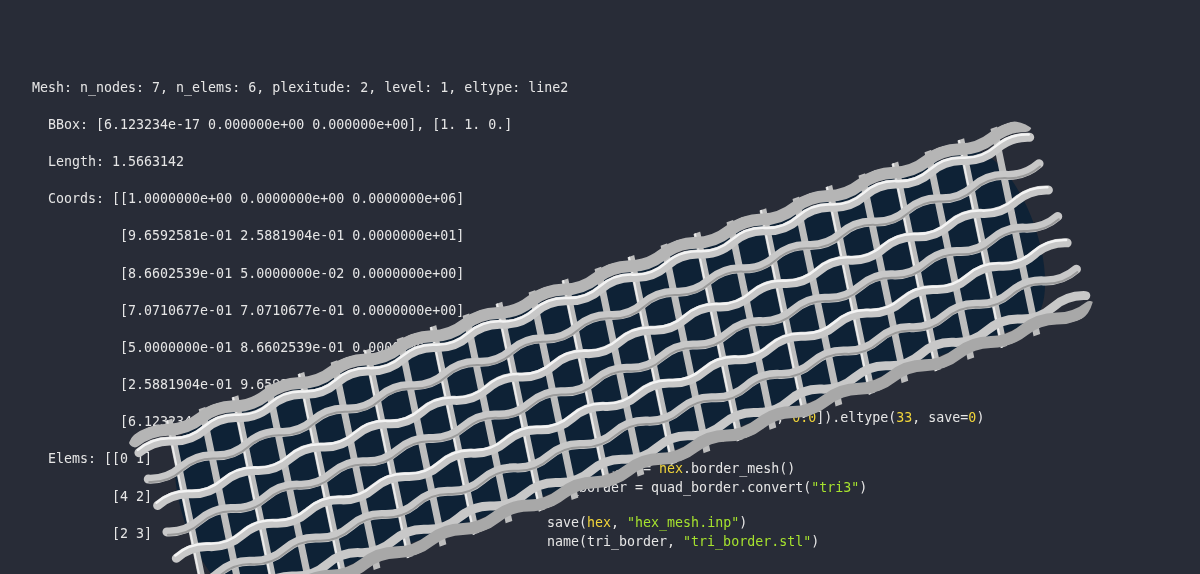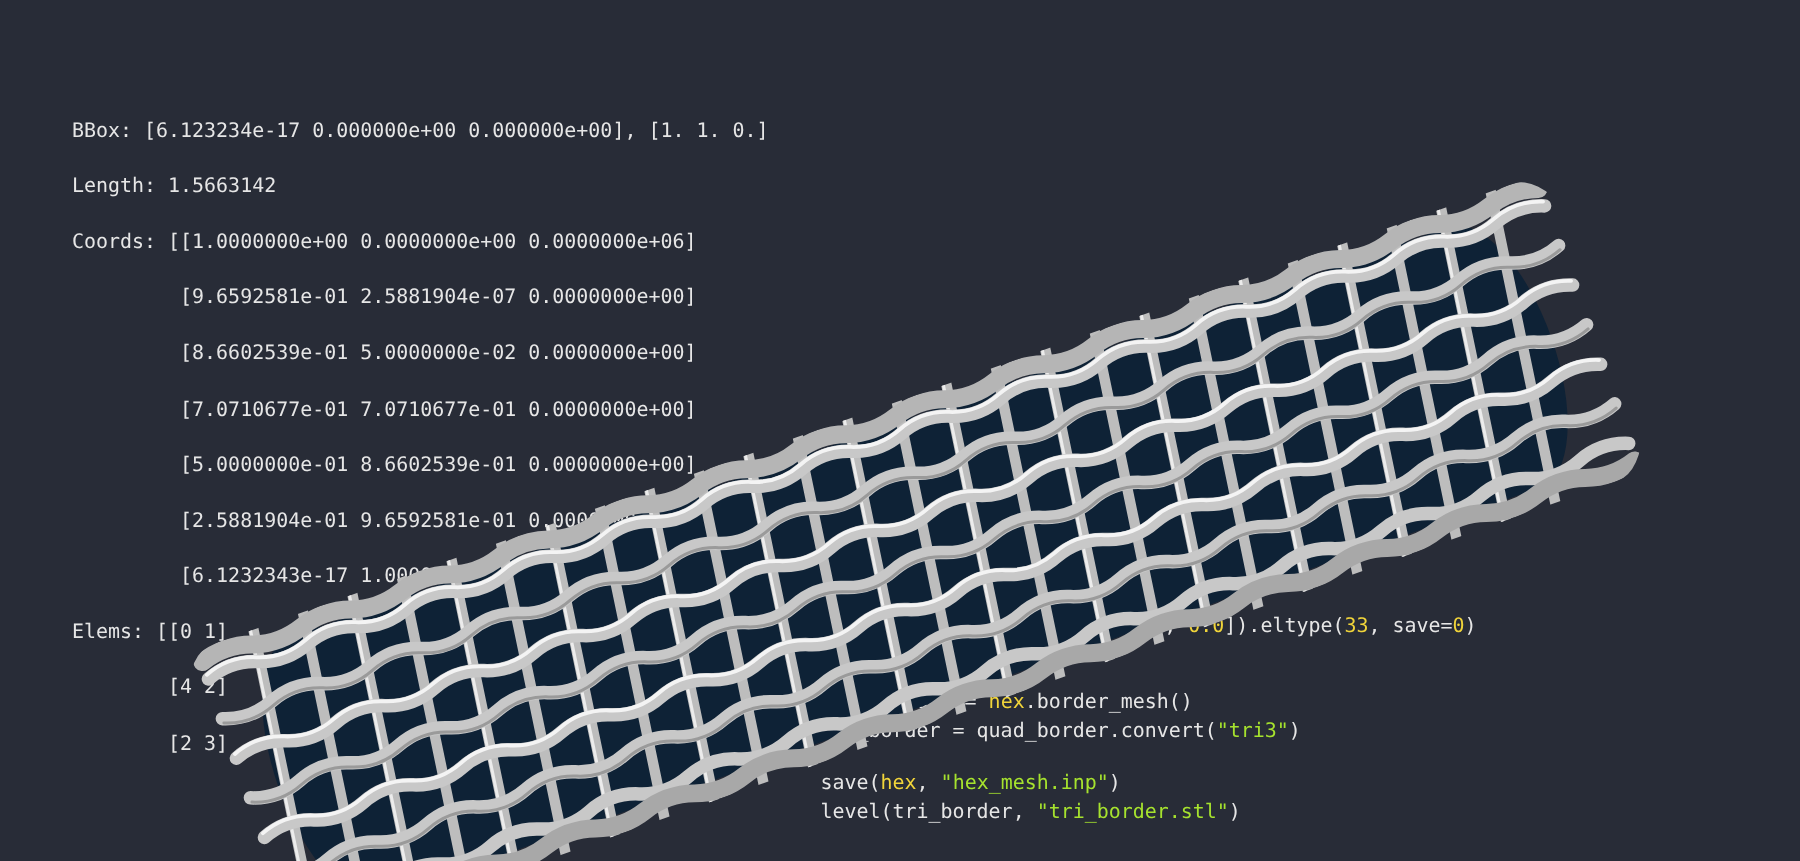--- a/index.html
+++ b/index.html
@@ -7,45 +7,46 @@
   .term { position:absolute; left:32px; top:60px; color:#e6e6e6; font-size:13.3px; line-height:18.6px; white-space:pre; }
   .code { position:absolute; left:547px; color:#e6e6e6; font-size:13.3px; line-height:18.6px; white-space:pre; }
   .yel { color:#f0d43a; }
   .grn { color:#a6e22e; }
   .mesh { position:absolute; left:0; top:0; width:1200px; height:574px; pointer-events:none; }
 </style>
 </head>
 <body>
 
 <div class="term">
+<div>Mesh: n_nodes: 7, n_elems: 6, plexitude: 2, level: 1, eltype: line2</div>
 <div>  BBox: [6.123234e-17 0.000000e+00 0.000000e+00], [1. 1. 0.]</div>
 <div>  Length: 1.5663142</div>
 <div>  Coords: [[1.0000000e+00 0.0000000e+00 0.0000000e+06]</div>
-<div>           [9.6592581e-01 2.5881904e-07 0.0000000e+00]</div>
+<div>           [9.6592581e-01 2.5881904e-01 0.0000000e+01]</div>
 <div>           [8.6602539e-01 5.0000000e-02 0.0000000e+00]</div>
 <div>           [7.0710677e-01 7.0710677e-01 0.0000000e+00]</div>
 <div>           [5.0000000e-01 8.6602539e-01 0.0000000e+00]</div>
 <div>           [2.5881904e-01 9.6592581e-01 0.0000000e+00]</div>
 <div>           [6.1232343e-17 1.0000000e+00 0.0000000e+00]]</div>
 <div>  Elems: [[0 1]</div>
 <div>          [4 2]</div>
 <div>          [2 3]</div>
 
 
 
 </div>
 
 <div class="code" style="top:316px;">                                       ],</div>
 <div class="code" style="top:372px; left:640px;"><span>            , arc], div=</span><span class="yel">4</span><span>)</span></div>
 <div class="code" style="top:409px; left:560px;"><span>      d.translate([</span><span class="yel">0.0</span><span>, </span><span class="yel">2.0</span><span>, </span><span class="yel">0.0</span><span>]).eltype(</span><span class="yel">33</span><span>, save=</span><span class="yel">0</span><span>)</span></div>
 <div class="code" style="top:427px; left:560px;"><span>    (</span><span class="yel">hex</span><span>, name=</span><span class="grn">'hex'</span><span>)</span></div>
 <div class="code" style="top:460px;"><span>quad_border = </span><span class="yel">hex</span><span>.border_mesh()</span></div>
 <div class="code" style="top:479px;"><span>tri_border = quad_border.convert(</span><span class="grn">"tri3"</span><span>)</span></div>
 <div class="code" style="top:514px;"><span>save(</span><span class="yel">hex</span><span>, </span><span class="grn">"hex_mesh.inp"</span><span>)</span></div>
-<div class="code" style="top:533px;"><span>level(tri_border, </span><span class="grn">"tri_border.stl"</span><span>)</span></div>
+<div class="code" style="top:533px;"><span>name(tri_border, </span><span class="grn">"tri_border.stl"</span><span>)</span></div>
 
 <svg class="mesh" viewBox="0 0 1200 574" xmlns="http://www.w3.org/2000/svg">
   <defs>
     <linearGradient id="wireG" x1="0" y1="0" x2="0" y2="1">
       <stop offset="0" stop-color="#f2f2f2"></stop>
       <stop offset="0.5" stop-color="#c4c4c4"></stop>
       <stop offset="1" stop-color="#8c8c8c"></stop>
     </linearGradient>
     <clipPath id="tubeClip">
       <rect x="-30" y="-105" width="1000" height="210" rx="40" ry="100"></rect>

